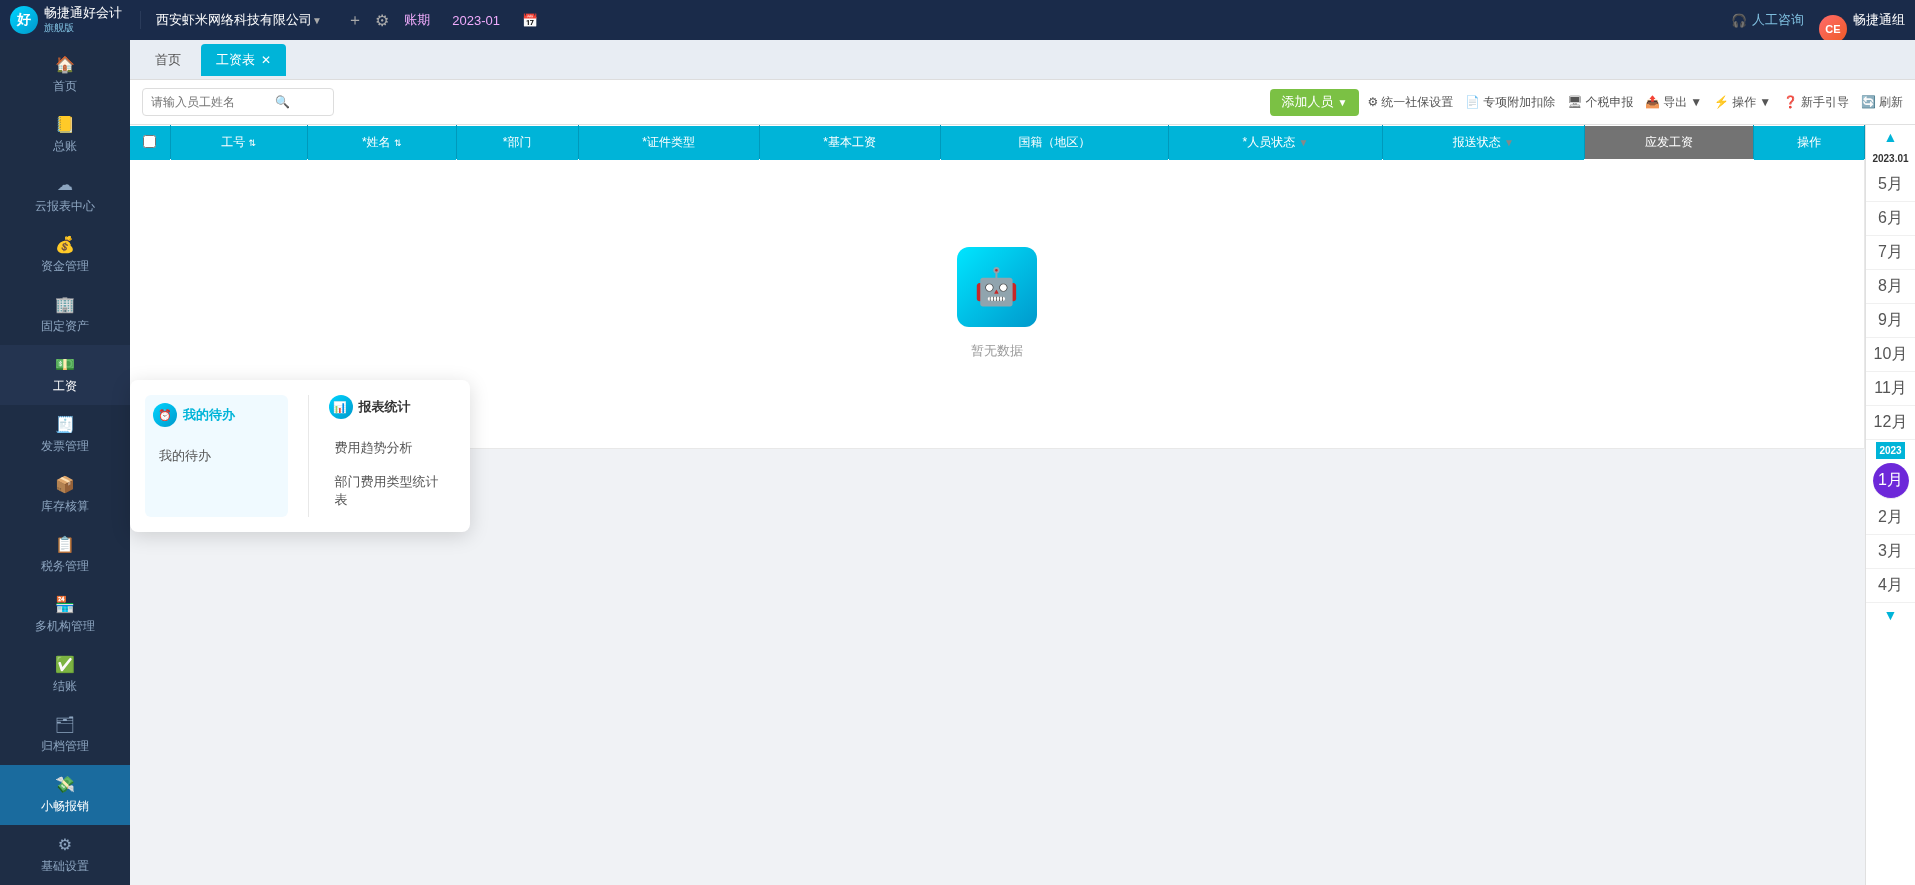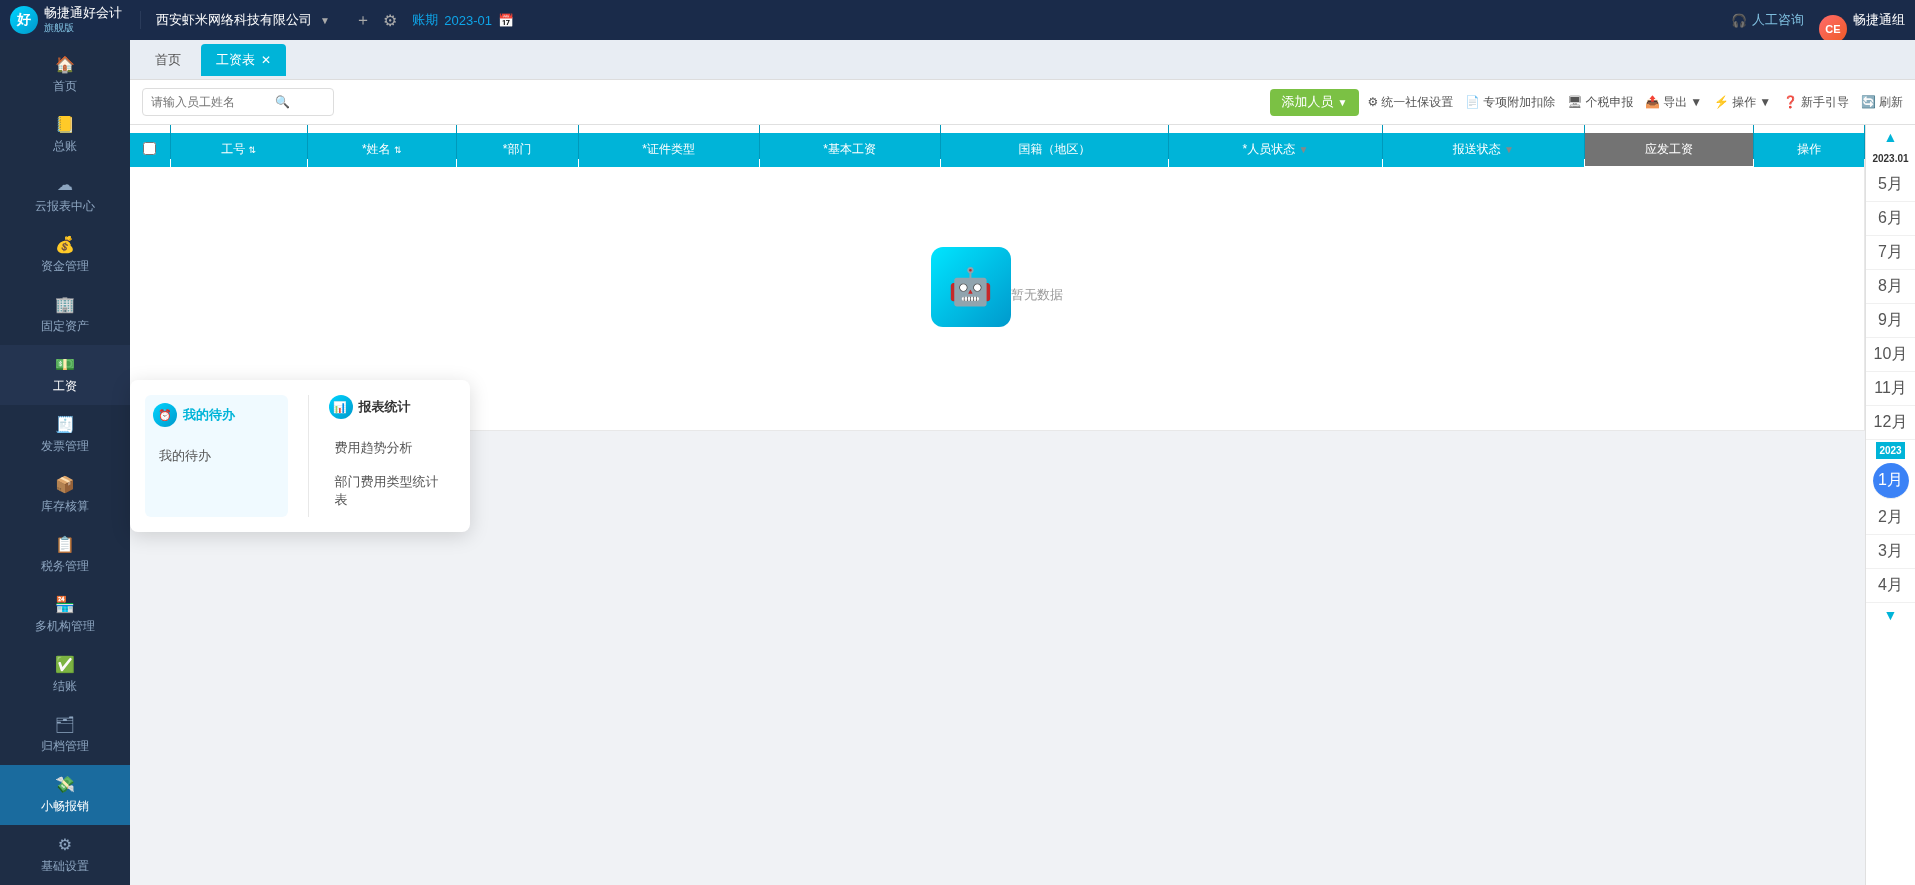--- a/index.html
+++ b/index.html
@@ -23,34 +23,34 @@
     .logo-icon {
       width: 28px; height: 28px;
       background: linear-gradient(135deg, #00d4ff, #0099cc);
       border-radius: 50%;
       display: flex; align-items: center; justify-content: center;
       color: white; font-size: 14px; font-weight: bold;
     }
     .logo-text { color: white; font-size: 13px; line-height: 1.2; }
     .logo-sub { color: #7fbfdf; font-size: 10px; }
     .company-area {
-      display: flex; align-items: center; gap: 8px;
+      display: flex; align-items: center; 
       color: white; font-size: 13px; padding: 0 15px;
       border-left: 1px solid #2a3b5a;
     }
     .chevron-down { color: #aaa; font-size: 10px; }
     .header-actions {
       display: flex; align-items: center; gap: 12px;
       margin-left: 10px;
       color: #aaa;
     }
     .header-actions span { cursor: pointer; font-size: 16px; }
     .period-area {
-      display: flex; align-items: center; gap: 6px;
-      color: #0ea5e9; font-size: 13px; margin-left: 15px;
+      display: flex; align-items: center; gap: 22px;
+      color: #f0abfc; font-size: 13px; margin-left: 15px;
     }
     .right-header {
       margin-left: auto;
       display: flex; align-items: center; gap: 15px;
     }
     .customer-service {
       display: flex; align-items: center; gap: 4px;
       color: #7fbfdf; font-size: 13px; cursor: pointer;
     }
     .user-area {
@@ -181,34 +181,34 @@
     }
     .salary-table th {
       background: #00b4d8;
       color: white;
       padding: 8px 10px;
       text-align: center;
       font-weight: normal;
       font-size: 12px;
       border-right: 1px solid #0099bb;
       white-space: nowrap;
-      position: sticky; top: 8px; z-index: 2;
+      position: sticky; top: 1px; z-index: 2;
     }
     .salary-table td {
       padding: 8px 10px;
       border-bottom: 1px solid #e8e8e8;
       border-right: 1px solid #e8e8e8;
       font-size: 12px;
       text-align: center;
     }
     .check-col { width: 40px; }
 
     
     .no-data {
-      display: flex; flex-direction: row; align-items: center;
+      display: flex; flex-direction: column; align-items: center;
       justify-content: center; padding: 80px 0;
     }
     .no-data-icon {
       width: 80px; height: 80px;
       background: linear-gradient(135deg, #00e5ff, #0099cc);
       border-radius: 12px;
       display: flex; align-items: center; justify-content: center;
       margin-bottom: 15px;
       position: relative;
     }
@@ -230,21 +230,21 @@
     }
     .month-item {
       padding: 6px 4px;
       text-align: center;
       font-size: 16px;
       color: #555;
       cursor: pointer;
       border-bottom: 1px solid #f0f0f0;
     }
     .month-item.active {
-      background: #3b82f6;
+      background: #6d28d9;
       color: white;
       border-radius: 50%;
       margin: 2px auto;
       width: 36px; height: 36px;
       display: flex; align-items: center; justify-content: center;
     }
     .month-nav {
       padding: 4px; text-align: center;
       color: #00b4d8; cursor: pointer; font-size: 14px;
     }

